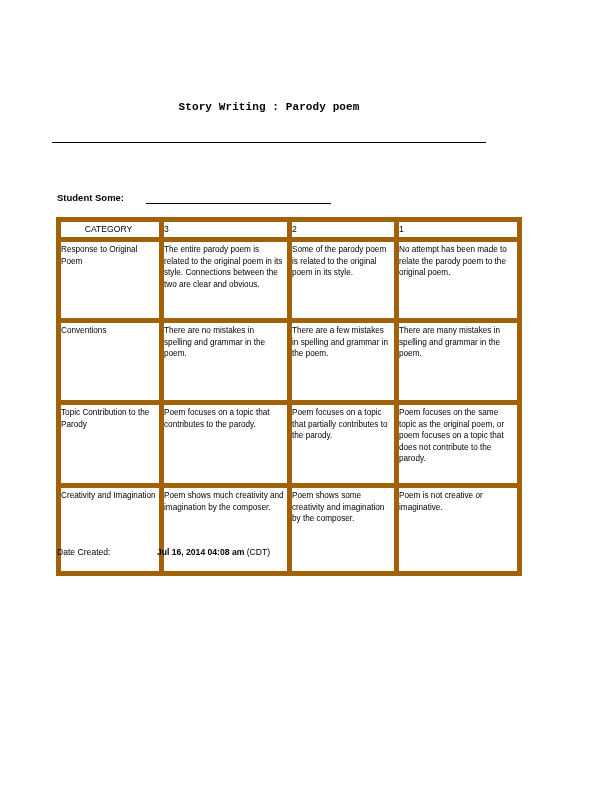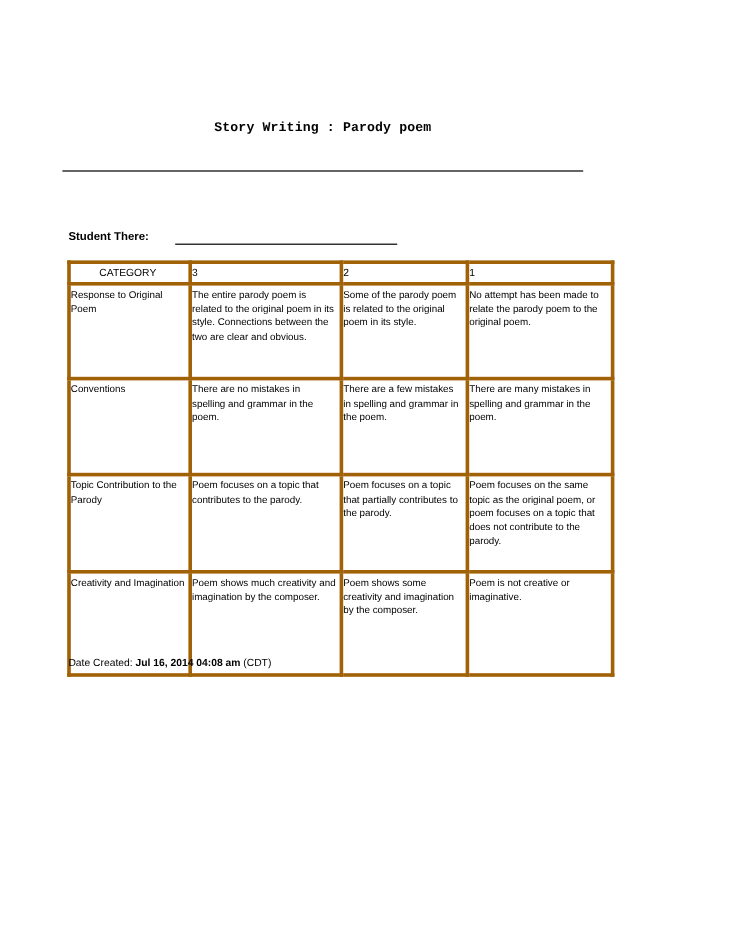--- a/index.html
+++ b/index.html
@@ -74,21 +74,21 @@
   
   .rubric {
     position: absolute;
     left: 56px;
     top: 217px;
     width: 429px;
     border-collapse: collapse;
     table-layout: fixed;
   }
   .rubric td {
-    border: 3px solid #a16207;
+    border: 5px solid #a16207;
     vertical-align: top;
     padding: 2px 3px 2px 0;
     font-size: 8.2px;
     line-height: 11.6px;
     overflow: hidden;
   }
   .col-category { width: 95px; }
   .col-3 { width: 120px; }
   .col-2 { width: 99px; }
   .col-1 { width: 115px; }
@@ -112,34 +112,34 @@
   
   .date-created {
     position: absolute;
     left: 57px;
     top: 546px;
     font-size: 8.6px;
     line-height: 12px;
     white-space: nowrap;
   }
   .date-created .dc-label { font-weight: normal; }
-  .date-created .dc-value { font-weight: bold; }
+  .date-created .dc-value { font-weight: bold; margin-left: 44px; }
   .date-created .dc-tz { font-weight: normal; }
 </style>
 </head>
 <body>
 
 <div class="page">
 
   <div class="doc-title">Story Writing : Parody poem</div>
 
   <div class="header-rule"></div>
 
   <div class="student-row">
-    <span class="student-label">Student There:</span>
+    <span class="student-label">Student Some:</span>
     <span class="student-blank"></span>
   </div>
 
   <table class="rubric">
     <tbody>
         <tr class="head">
       <td class="col-category head-category">CATEGORY</td>
       <td class="col-3">3</td>
       <td class="col-2">2</td>
       <td class="col-1">1</td>

